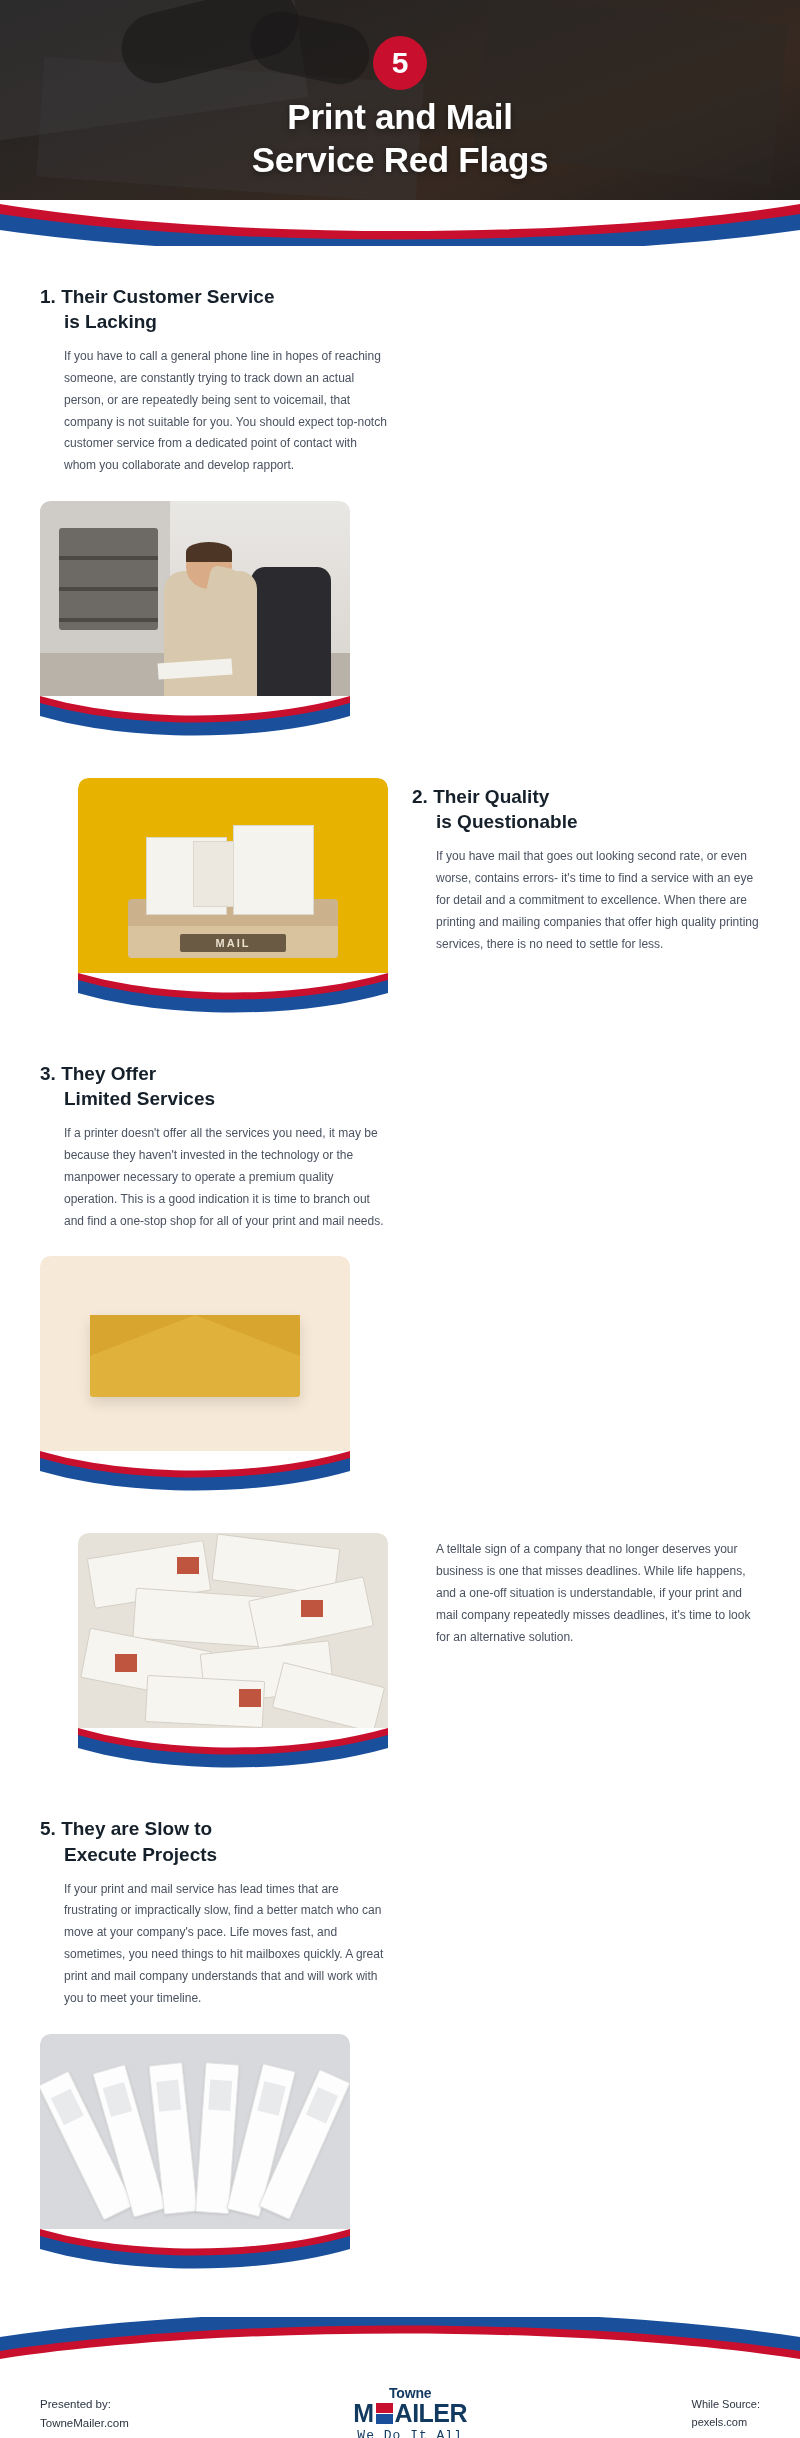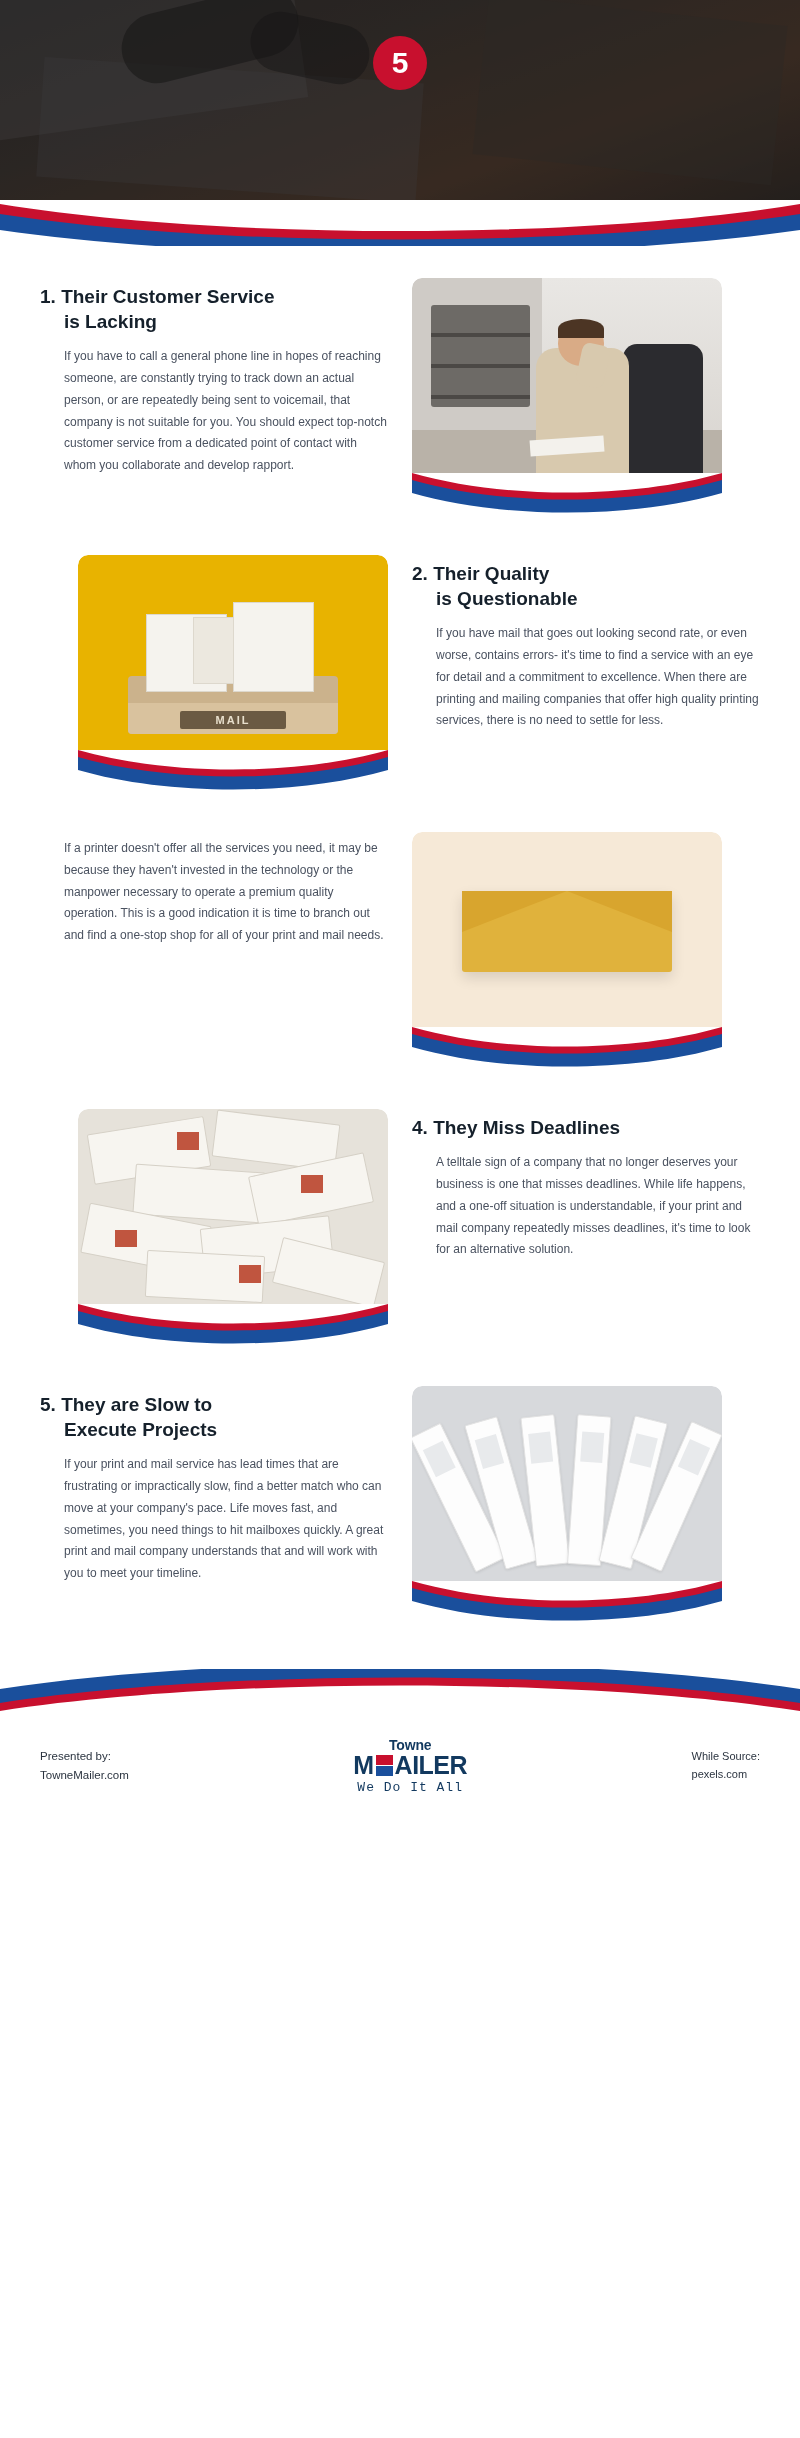--- a/index.html
+++ b/index.html
@@ -58,20 +58,21 @@
   
   .wave-wrap { position: relative; width: 800px; height: 46px; background: #fff; }
   .wave-wrap svg { display: block; width: 800px; height: 46px; }
 
   
   .section {
     display: flex;
     gap: 24px;
     padding: 0 40px;
     align-items: flex-start;
+    flex-direction: column;
   }
   .section.reverse { flex-direction: row-reverse; }
   .txt { width: 348px; padding-top: 6px; }
   .sec-title {
     font-size: 19px;
     font-weight: bold;
     line-height: 1.32;
     color: #15202b;
     margin-bottom: 12px;
   }
@@ -166,20 +167,24 @@
   <div class="hero">
     <div class="hero-photo-shapes">
       <i class="hs1"></i>
         <i class="hs2"></i>
         <i class="hs3"></i>
         <i class="hs4"></i>
         <i class="hs5"></i>
     </div>
     <div class="hero-overlay"></div>
     <div class="badge-number">5</div>
+    <div class="hero-title">
+      <div>Print and Mail</div>
+      <div>Service Red Flags</div>
+    </div>
   </div>
 
   <div class="wave-wrap">
     <svg viewBox="0 0 800 46" preserveAspectRatio="none">
       <path d="M0,4 C220,40 580,40 800,4 L800,16 C580,50 220,50 0,16 Z" fill="#c8102e"></path>
       <path d="M0,14 C220,48 580,48 800,14 L800,30 C580,62 220,62 0,30 Z" fill="#1a4f9c"></path>
     </svg>
   </div>
 
   <div style="height:32px"></div>
@@ -239,43 +244,44 @@
         <path d="M0,0 C90,26 220,26 310,0 L310,10 C220,36 90,36 0,10 Z" fill="#c8102e"></path>
         <path d="M0,7 C90,33 220,33 310,7 L310,20 C220,46 90,46 0,20 Z" fill="#1a4f9c"></path>
       </svg>
     </div>
   </div>
 
   <div style="height:42px"></div>
 
   <div class="section">
     <div class="txt">
+      <div class="sec-title">
+        <span class="num">3.</span>
+        <span>They Offer</span><br>
+        <span class="indent">Limited Services</span>
+      </div>
       <div class="sec-body indent">If a printer doesn't offer all the services you need, it may be because they haven't invested in the technology or the manpower necessary to operate a premium quality operation. This is a good indication it is time to branch out and find a one-stop shop for all of your print and mail needs.</div>
     </div>
     <div class="imgcard">
       <div class="photo p3">
         <div class="gold"></div>
           <div class="flapL"></div>
           <div class="flapR"></div>
       </div>
       <svg class="imgwaves" viewBox="0 0 310 40" preserveAspectRatio="none">
         <path d="M0,0 C90,26 220,26 310,0 L310,10 C220,36 90,36 0,10 Z" fill="#c8102e"></path>
         <path d="M0,7 C90,33 220,33 310,7 L310,20 C220,46 90,46 0,20 Z" fill="#1a4f9c"></path>
       </svg>
     </div>
   </div>
 
   <div style="height:42px"></div>
 
   <div class="section reverse">
     <div class="txt">
-      <div class="sec-title">
-        <span class="num">4.</span>
-        <span>They Miss Deadlines</span>
-      </div>
       <div class="sec-body indent">A telltale sign of a company that no longer deserves your business is one that misses deadlines. While life happens, and a one-off situation is understandable, if your print and mail company repeatedly misses deadlines, it's time to look for an alternative solution.</div>
     </div>
     <div class="imgcard">
       <div class="photo p4">
         <i style="left:4%;top:8%;width:38%;height:26%;transform:rotate(-9deg)"></i>
         <i style="left:44%;top:4%;width:40%;height:24%;transform:rotate(7deg)"></i>
         <i style="left:18%;top:30%;width:42%;height:26%;transform:rotate(4deg)"></i>
         <i style="left:56%;top:28%;width:38%;height:26%;transform:rotate(-12deg)"></i>
         <i style="left:2%;top:54%;width:40%;height:26%;transform:rotate(11deg)"></i>
         <i style="left:40%;top:58%;width:42%;height:26%;transform:rotate(-6deg)"></i>

